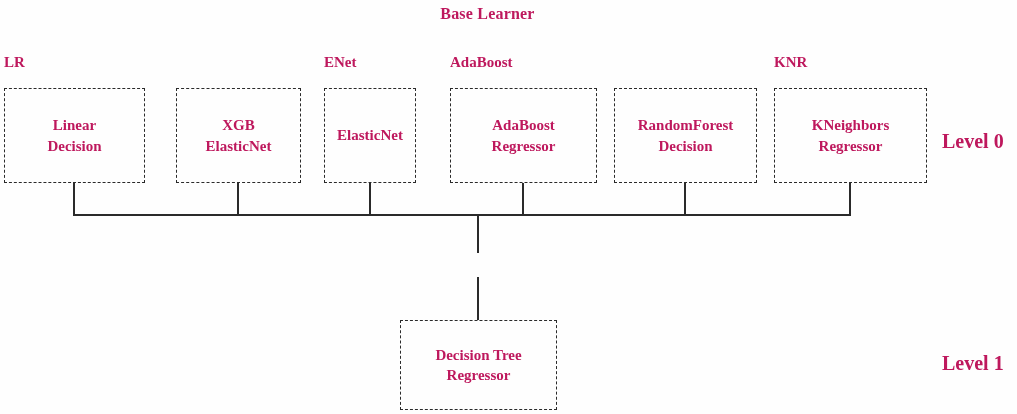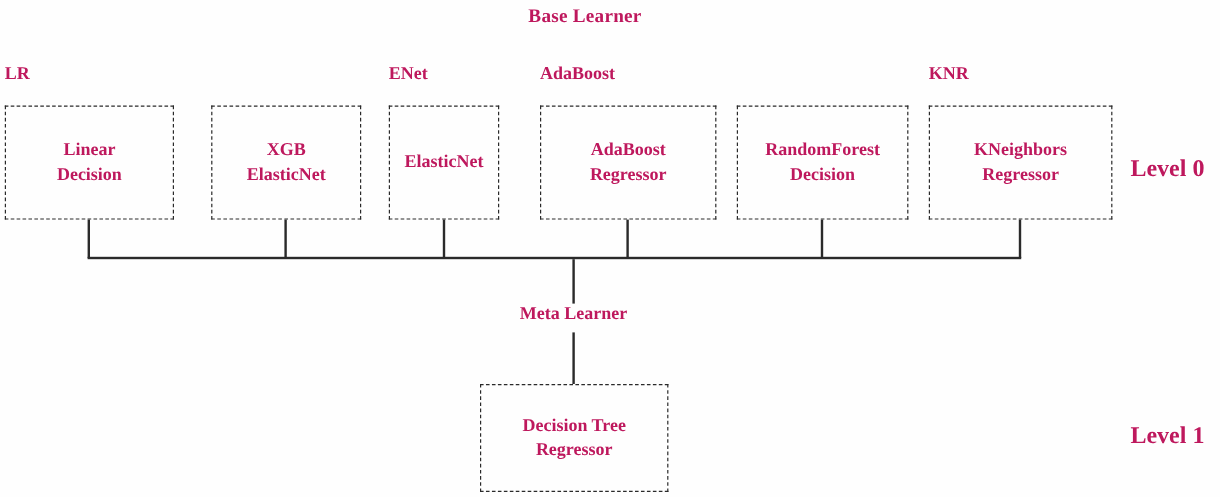--- a/index.html
+++ b/index.html
@@ -135,21 +135,20 @@
   <div class="vline stub s1"></div>
   <div class="vline stub s2"></div>
   <div class="vline stub s3"></div>
   <div class="vline stub s4"></div>
   <div class="vline stub s5"></div>
   <div class="vline stub s6"></div>
 
   <div class="bus"></div>
 
   <div class="vline drop1"></div>
-  <div class="meta-label">Meta Learner</div>
   <div class="vline drop2"></div>
 
   <div class="meta-box">
     <span>Decision Tree
 Regressor</span>
   </div>
 
   <div class="level lv0">Level 0</div>
   <div class="level lv1">Level 1</div>
 

